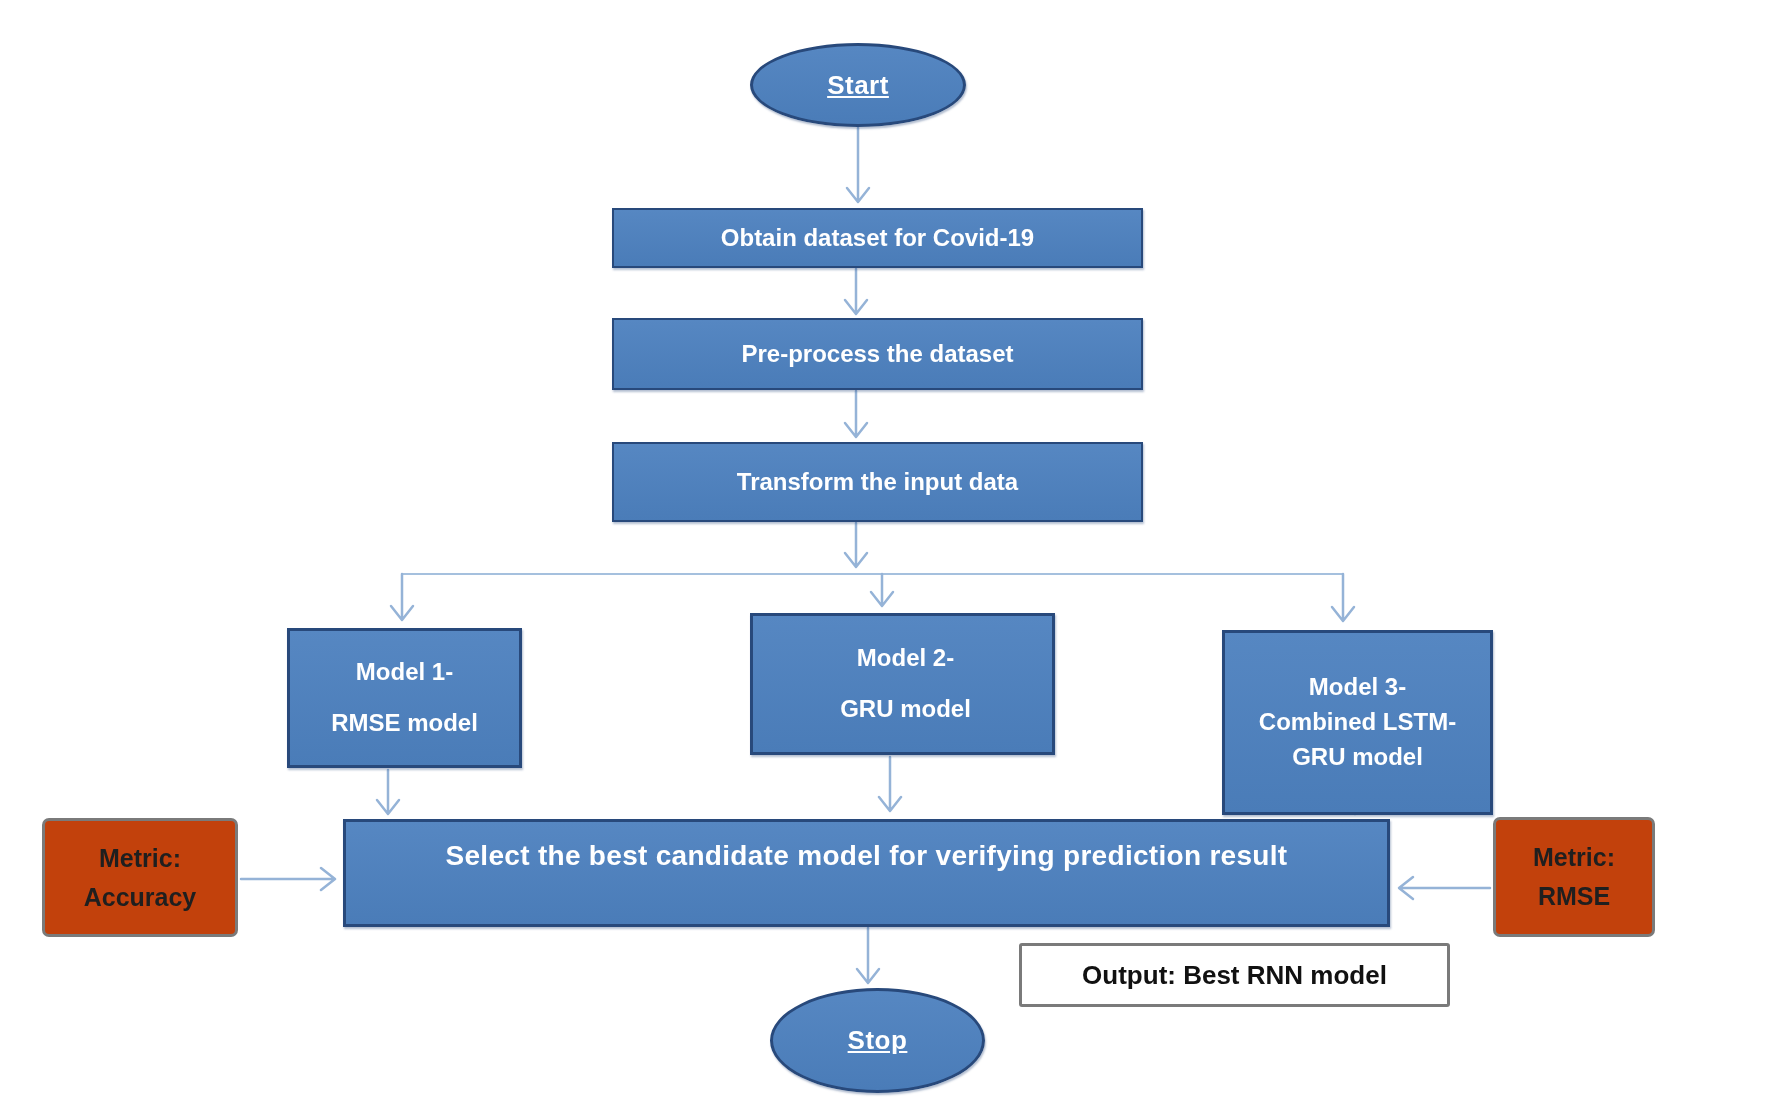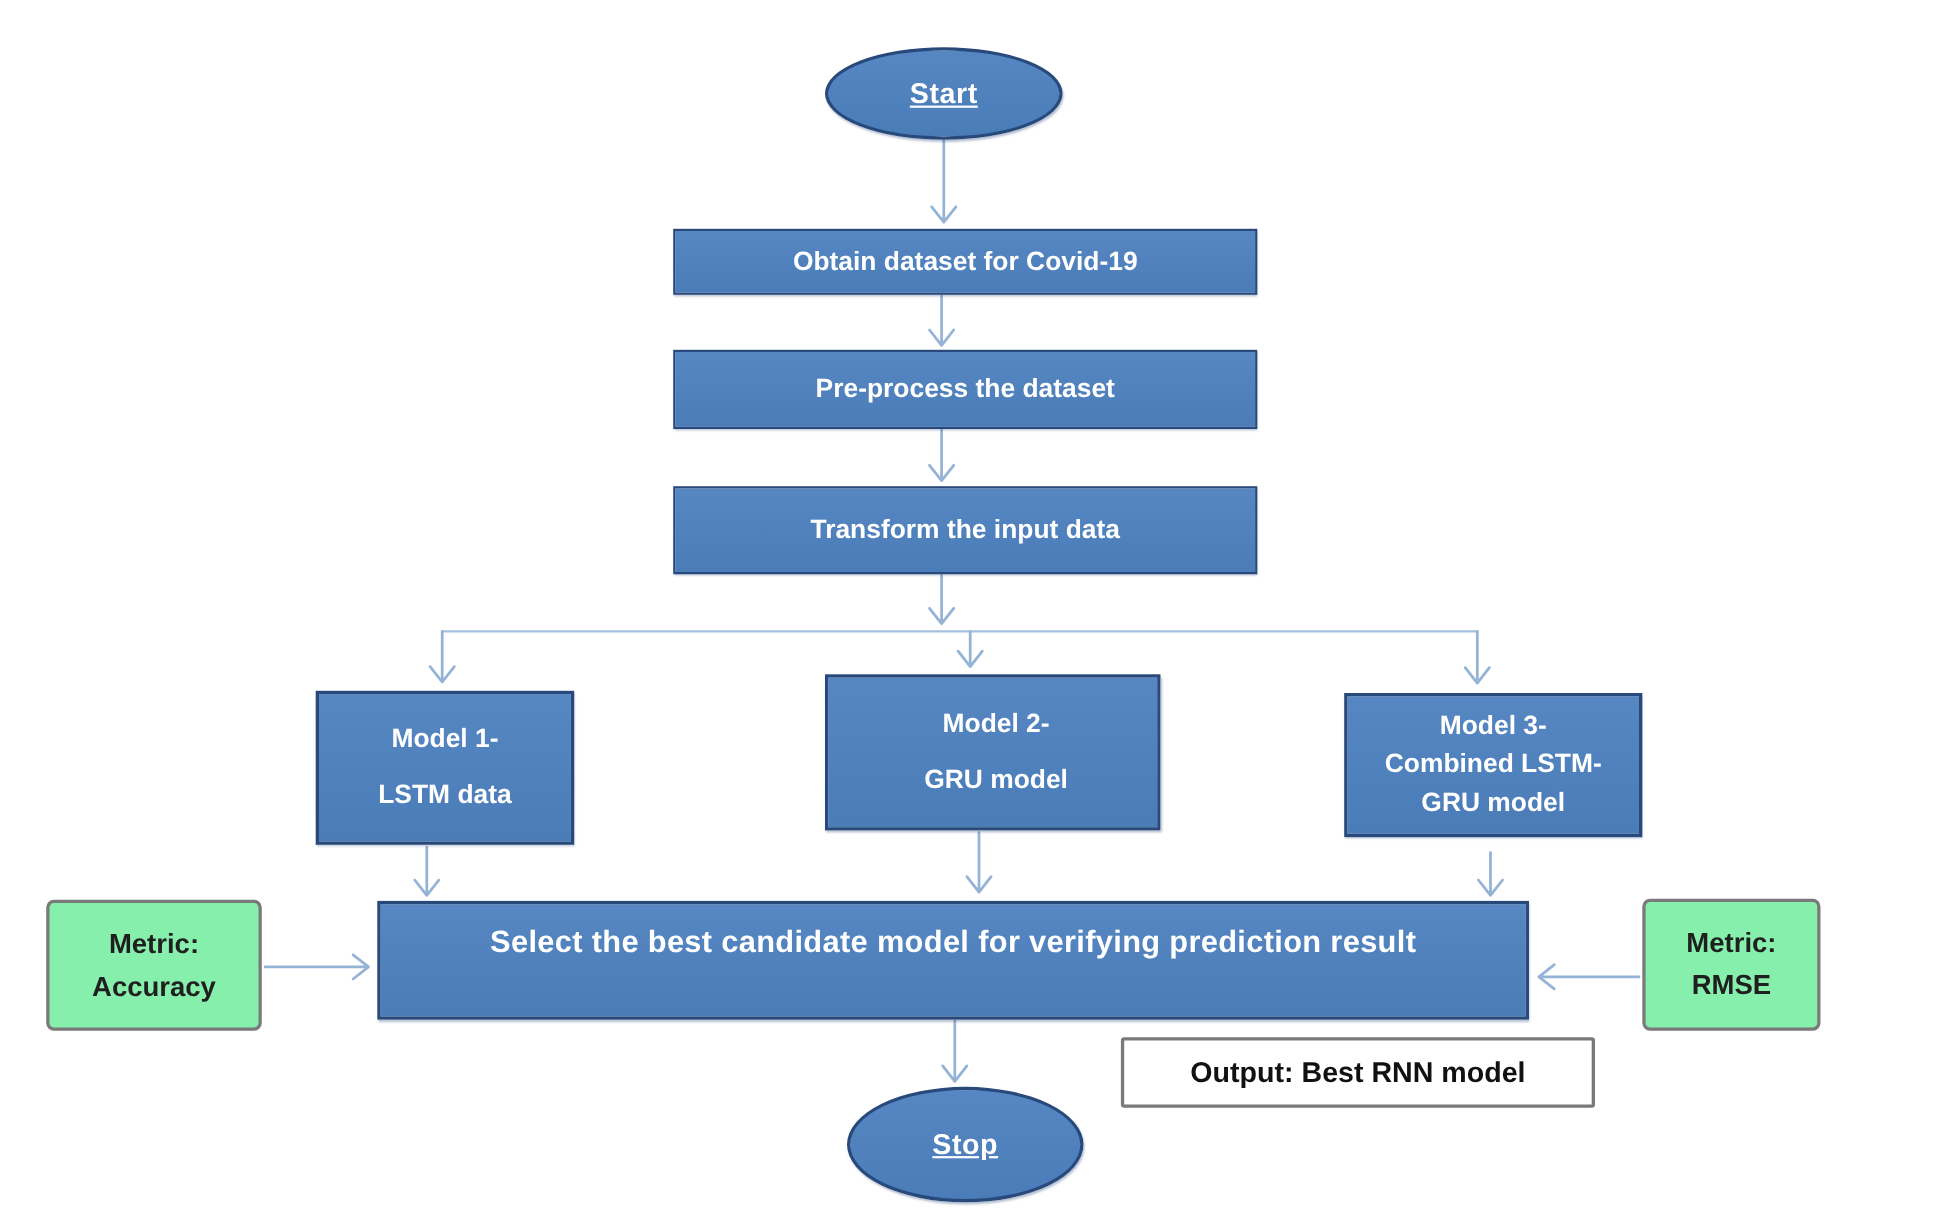--- a/index.html
+++ b/index.html
@@ -58,32 +58,32 @@
   #node-transform { left: 612px; top: 442px; width: 531px; height: 80px; }
 
   .model {
     font-size: 24px;
     justify-content: space-evenly;
     padding: 6px 4px;
     line-height: 1.2;
   }
   #node-model1 { left: 287px;  top: 628px; width: 235px; height: 140px; text-align: center; }
   #node-model2 { left: 750px;  top: 613px; width: 305px; height: 142px; padding-left: 10px; }
-  #node-model3 { left: 1222px; top: 630px; width: 271px; height: 131px;
+  #node-model3 { left: 1222px; top: 630px; width: 271px; height: 185px;
                  justify-content: center; line-height: 1.45; }
 
   #node-select {
     left: 343px; top: 819px; width: 1047px; height: 108px;
     justify-content: flex-start;
     padding-top: 18px;
     font-size: 28px;
     letter-spacing: 0.3px;
   }
   .metric {
-    background: #86efac;
+    background: #c2410c;
     border: 3px solid #7a7a7a;
     border-radius: 7px;
     color: #1f1f1f;
     font-size: 25px;
     line-height: 1.55;
     justify-content: center;
   }
   #node-accuracy { left: 42px;   top: 818px; width: 196px; height: 119px; }
   #node-rmse     { left: 1493px; top: 817px; width: 162px; height: 120px; }
 
@@ -142,21 +142,21 @@
   <div class="node blue proc" id="node-transform">
     <span>Transform the input data</span>
   </div>
 
   <div class="node blue proc" id="node-pre">
     <span>Pre-process the dataset</span>
   </div>
 
   <div class="node blue model" id="node-model1">
     <span class="line-gap">Model 1-</span>
-    <span class="line-gap">LSTM data</span>
+    <span class="line-gap">RMSE model</span>
   </div>
 
   <div class="node blue model" id="node-model2">
     <span class="line-gap">Model 2-</span>
     <span class="line-gap">GRU model</span>
   </div>
 
   <div class="node blue model" id="node-model3">
     <span class="line-gap">Model 3-</span>
     <span class="line-gap">Combined LSTM-</span>

